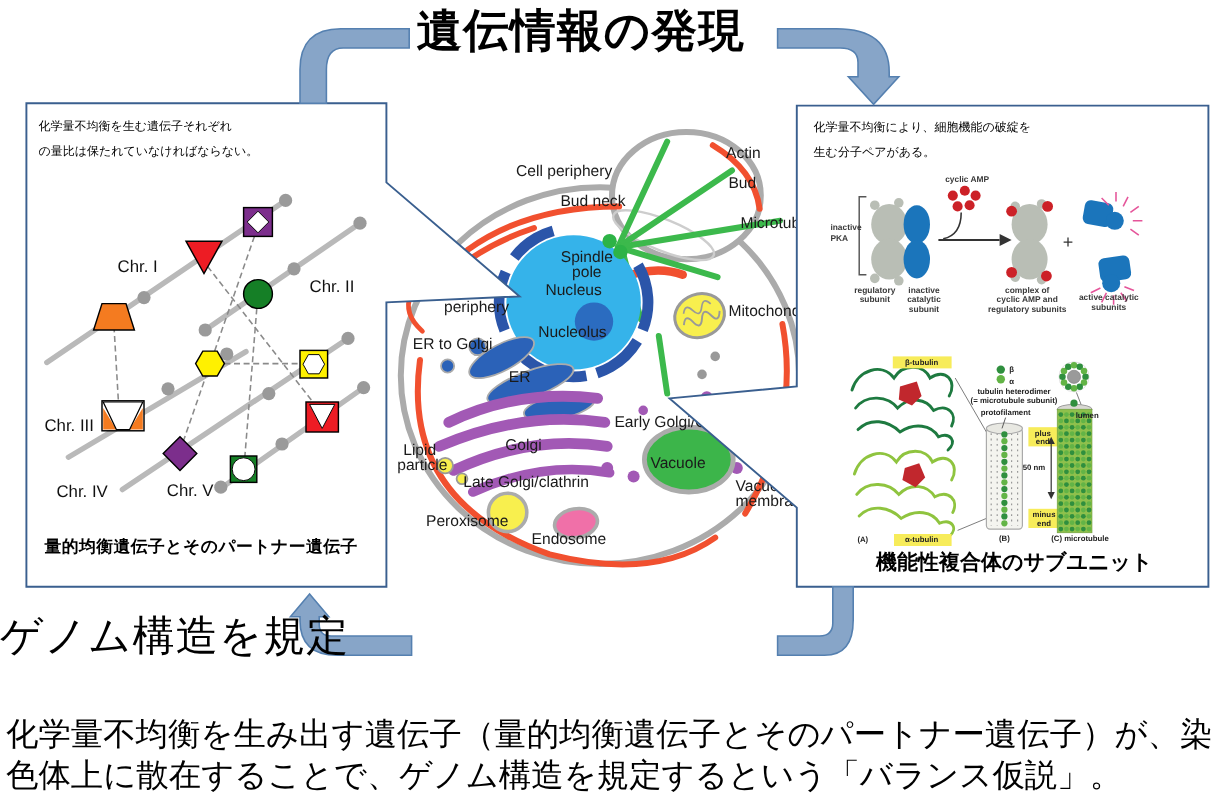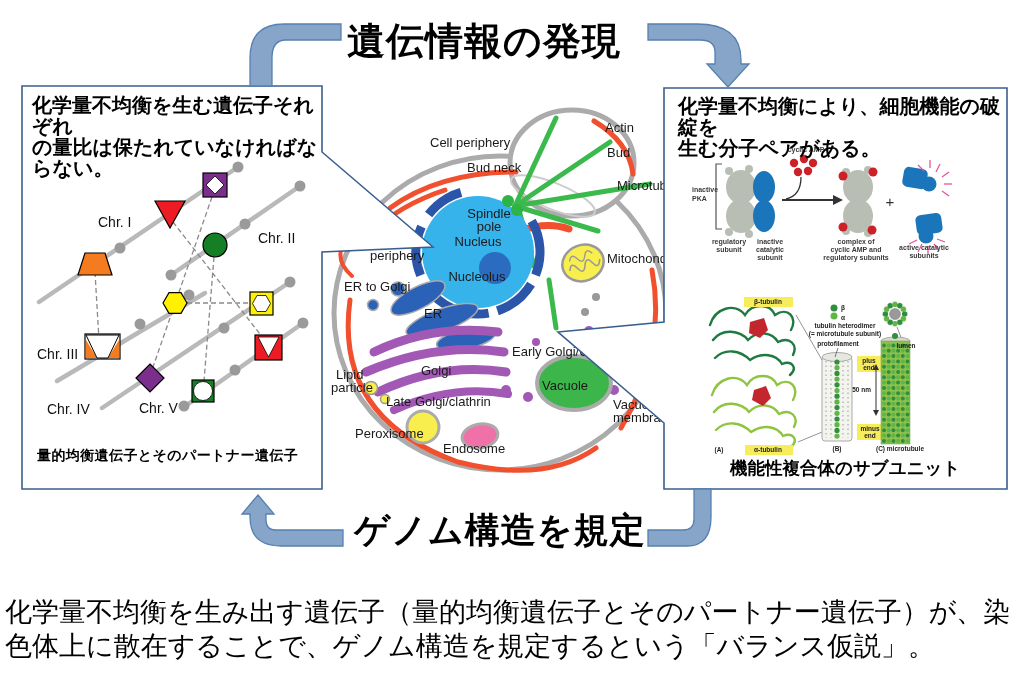--- a/index.html
+++ b/index.html
@@ -1,22 +1,22 @@
 <!DOCTYPE html>
 <html><head>
 <meta charset="utf-8">
 <style>
   html,body{margin:0;padding:0;background:#ffffff;}
   .canvas{position:relative;width:1016px;height:676px;background:#fff;overflow:hidden;
           font-family:"Liberation Sans","DejaVu Sans",sans-serif;}
   .scene{position:absolute;left:0;top:0;z-index:1;}
   .overlay{position:absolute;z-index:2;color:#000;}
-  .title-top{left:0;top:16px;width:968px;text-align:center;font-size:38px;font-weight:bold;letter-spacing:1px;}
-  .title-bottom{left:0;top:507px;width:1000px;text-align:center;font-size:35px;font-weight:bold;letter-spacing:1px;}
-  .box-heading{font-size:20px;font-weight:700;line-height:21px;white-space:pre-line;}
+  .title-top{left:0;top:0;width:968px;text-align:center;font-size:38px;font-weight:bold;letter-spacing:1px;}
+  .title-bottom{left:0;top:507px;width:1000px;font-size:35px;font-weight:normal;letter-spacing:1px;}
+  .box-heading{font-size:10px;font-weight:400;line-height:21px;white-space:pre-line;}
   .lh{left:32px;top:95px;width:288px;}
   .rh{left:678px;top:96px;width:330px;}
   .cap{font-weight:600;white-space:nowrap;}
   .lcap{left:37px;top:447px;font-size:14px;letter-spacing:0.4px;}
   .rcap1{left:687px;top:265px;font-size:15px;}
   .rcap2{left:730px;top:456px;font-size:17.5px;}
   .bottom-par{left:5px;top:596px;width:1010px;font-size:27px;line-height:33.5px;white-space:pre-line;
               font-family:"Liberation Serif","DejaVu Serif",serif;}
   svg text{font-family:"Liberation Sans","DejaVu Sans",sans-serif;}
   .cl{font-size:13px;fill:#1a1a1a;}

